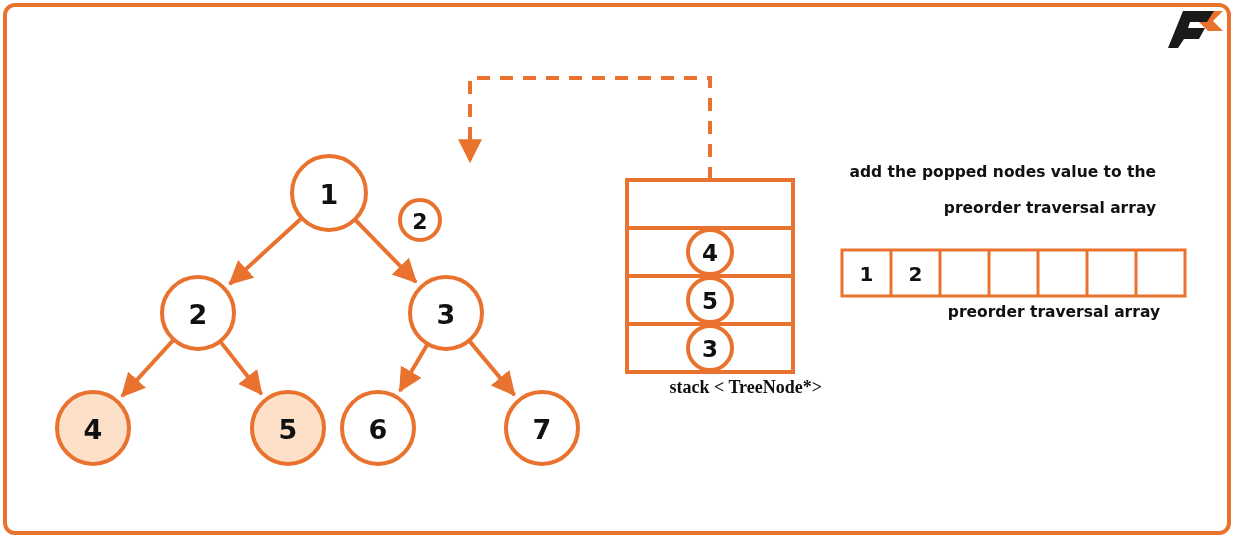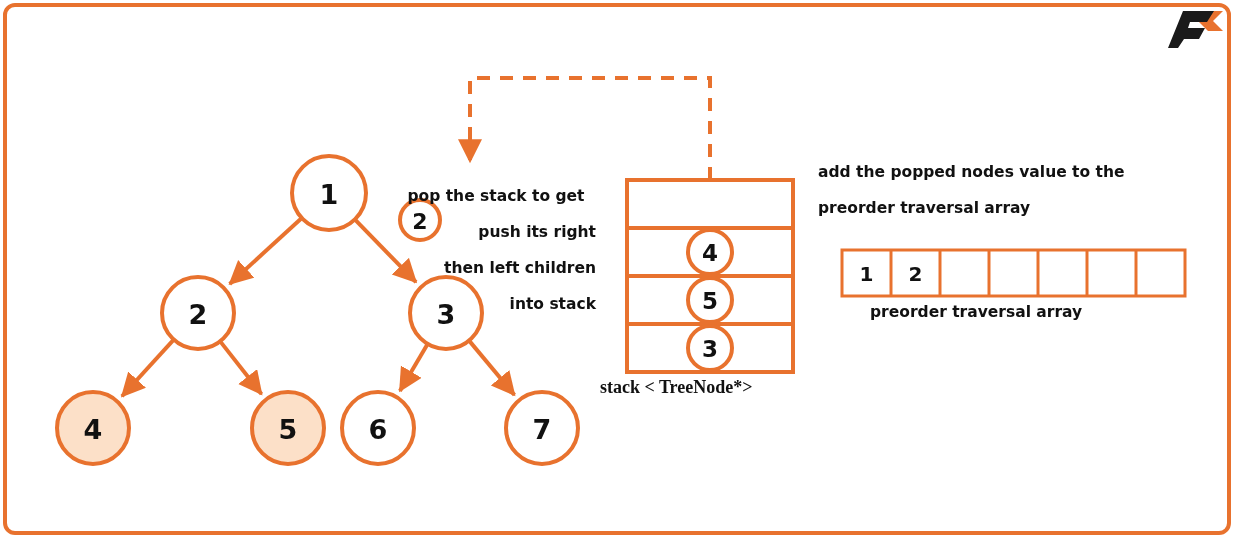--- a/index.html
+++ b/index.html
@@ -46,21 +46,21 @@
     text-anchor: middle;
     dominant-baseline: central;
   }
   
   .textblock {
     position: absolute;
     font-family: "DejaVu Sans", "Liberation Sans", sans-serif;
     font-weight: bold;
     color: #111111;
     line-height: 1.16;
-    text-align: left;
+    text-align: right;
     white-space: pre-line;
   }
   #popText {
     left: 396px;
     top: 170px;
     width: 200px;
     font-size: 15.5px;
     text-align: right;
   }
   #popText .l1 { text-align: center; }
@@ -181,26 +181,20 @@
         <line x1="891" y1="250" x2="891" y2="296" stroke="#E8722E" stroke-width="3"></line>
         <text x="915.5" y="274" class="nodeLabel" font-size="20">2</text>
         <line x1="940" y1="250" x2="940" y2="296" stroke="#E8722E" stroke-width="3"></line>
         <line x1="989" y1="250" x2="989" y2="296" stroke="#E8722E" stroke-width="3"></line>
         <line x1="1038" y1="250" x2="1038" y2="296" stroke="#E8722E" stroke-width="3"></line>
         <line x1="1087" y1="250" x2="1087" y2="296" stroke="#E8722E" stroke-width="3"></line>
         <line x1="1136" y1="250" x2="1136" y2="296" stroke="#E8722E" stroke-width="3"></line>
       </g>
   </svg>
 
-  <div id="popText" class="textblock">
-    <div class="l1">pop the stack to get</div>
-    <div>push its right</div>
-    <div>then left children</div>
-    <div>into stack</div>
-  </div>
 
   <div id="addText" class="textblock">
     <div>add the popped nodes value to the</div>
     <div>preorder traversal array</div>
   </div>
 
   <div id="stackCaption" class="textblock">stack &lt; TreeNode*&gt;</div>
 
   <div id="arrayCaption" class="textblock">preorder traversal array</div>
 

